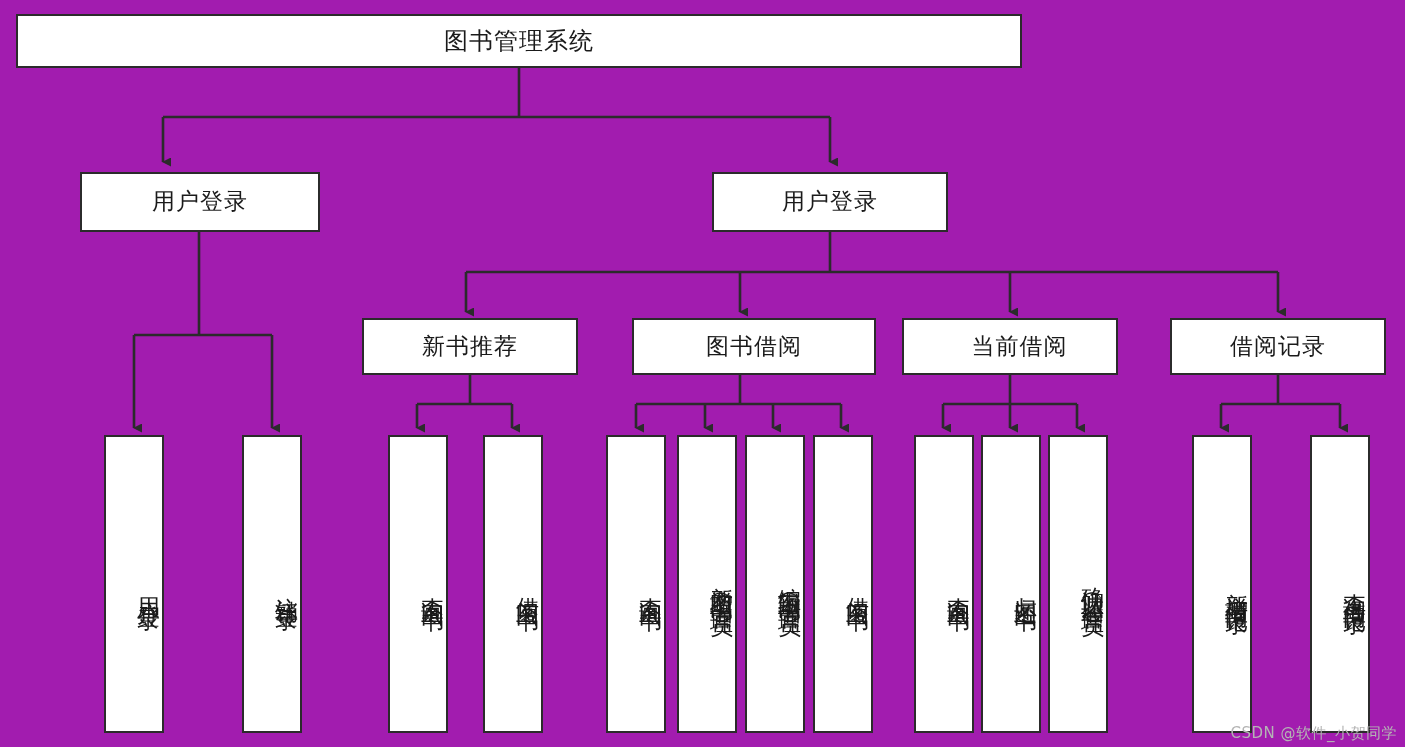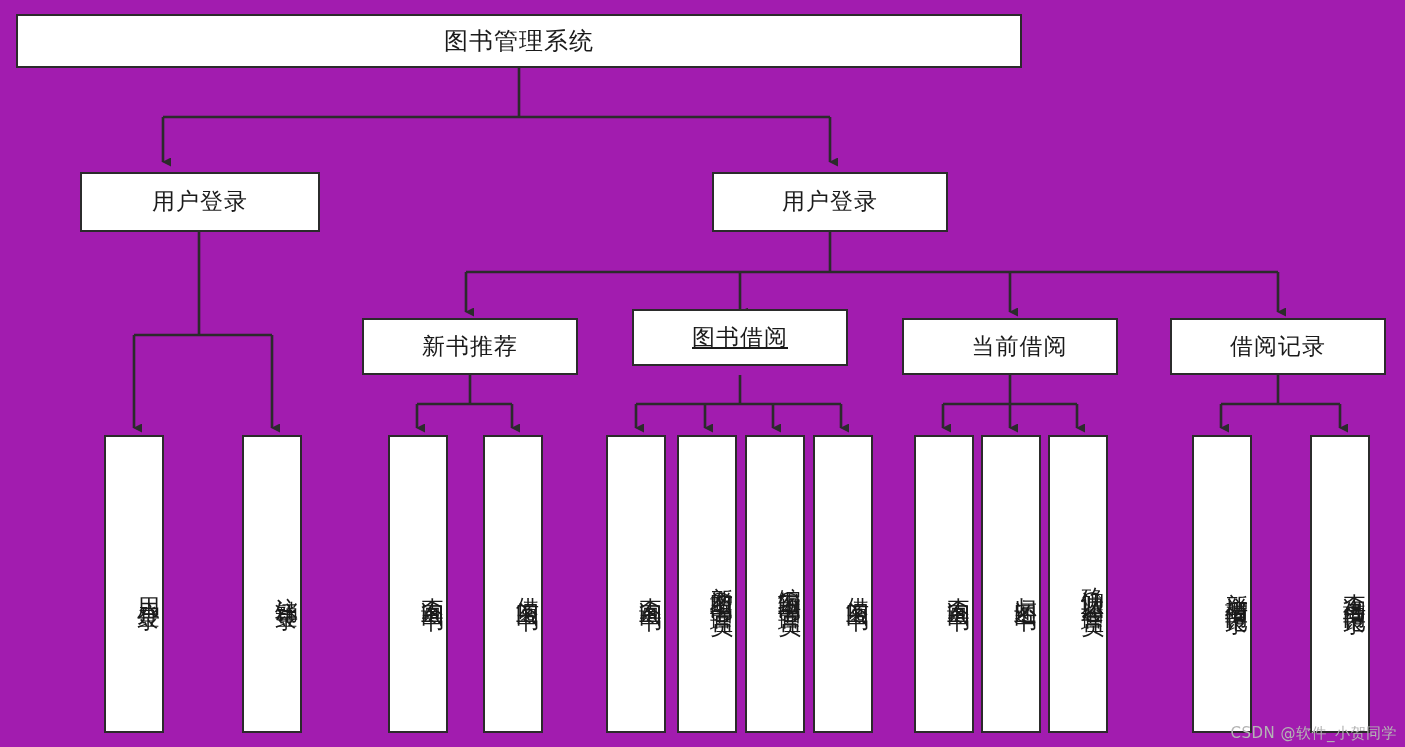--- a/index.html
+++ b/index.html
@@ -118,21 +118,21 @@
       <path d="M1340,404 L1340,428" marker-end="url(#arrow)"></path>
     </g>
   </svg>
 
   <div class="node horiz root" style="left:16px; top:14px; width:1006px; height:54px;">图书管理系统</div>
 
   <div class="node horiz" style="left:80px; top:172px; width:240px; height:60px;">用户登录</div>
   <div class="node horiz" style="left:712px; top:172px; width:236px; height:60px;">用户登录</div>
 
   <div class="node horiz" style="left:362px; top:318px; width:216px; height:57px;text-align:right;">新书推荐</div>
-  <div class="node horiz" style="left:632px; top:309px; width:216px; height:57px;text-decoration:underline;">图书借阅</div>
+  <div class="node horiz" style="left:632px; top:318px; width:244px; height:57px;">图书借阅</div>
   <div class="node horiz" style="left:902px; top:318px; width:216px; height:57px;padding-left:19px;">当前借阅</div>
   <div class="node horiz" style="left:1170px; top:318px; width:216px; height:57px;">借阅记录</div>
 
   <div class="node vert" style="left:104px; top:435px; width:60px; height:298px;">用户登录</div>
   <div class="node vert" style="left:242px; top:435px; width:60px; height:298px;">注销登录</div>
 
   <div class="node vert" style="left:388px; top:435px; width:60px; height:298px;">查询图书</div>
   <div class="node vert" style="left:483px; top:435px; width:60px; height:298px;">借阅图书</div>
 
   <div class="node vert" style="left:606px; top:435px; width:60px; height:298px;">查询图书</div>

